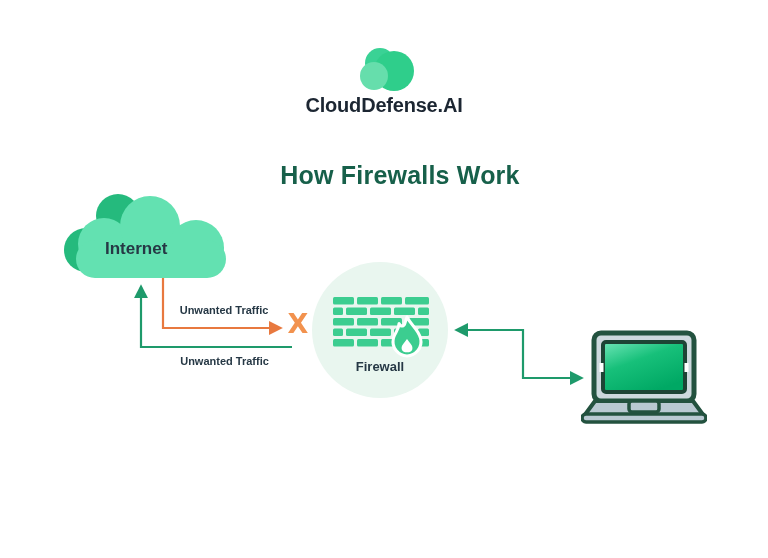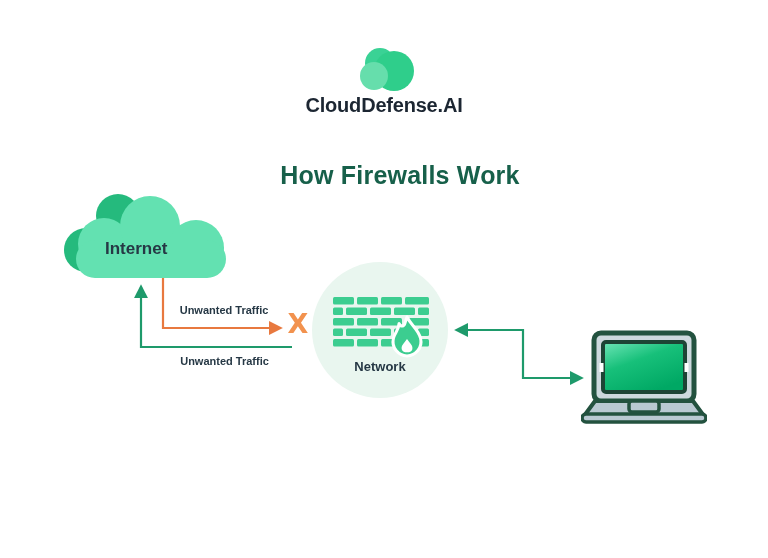--- a/index.html
+++ b/index.html
@@ -141,21 +141,21 @@
           <rect x="45" y="77" width="21" height="7.5" rx="1.5"></rect>
           <rect x="69" y="77" width="21" height="7.5" rx="1.5"></rect>
           <rect x="93" y="77" width="24" height="7.5" rx="1.5"></rect>
       </g>
 
       <g>
         <path d="M 95 55 C 99 63 106 67 108.5 76 C 111 86 103.5 93.5 95 94 C 86.5 93.5 79 86 81.5 76 C 82.8 70.5 87 68 87 61.5 C 89 65.5 92 64.5 93 61 C 93.8 58.6 94.4 57 95 55 Z" style="fill:var(--brick-green)" stroke="#ffffff" stroke-width="3" stroke-linejoin="round"></path>
         <path d="M 95 77 C 98 81.5 101.3 83.5 100.3 87.5 C 99.3 91.3 90.8 91.3 89.8 87.5 C 88.8 83.5 92 81.5 95 77 Z" fill="#ffffff"></path>
       </g>
     </svg>
-    <div class="firewall-label">Network</div>
+    <div class="firewall-label">Firewall</div>
   </div>
 
   <svg class="abs laptop-svg" viewBox="0 0 126 96" aria-hidden="true">
     <defs>
       <linearGradient id="scr" x1="0" y1="0" x2="0.6" y2="1">
         <stop offset="0" style="stop-color:var(--screen-light)"></stop>
         <stop offset="0.45" style="stop-color:#17C07A"></stop>
         <stop offset="1" style="stop-color:var(--screen-dark)"></stop>
       </linearGradient>
     </defs>

